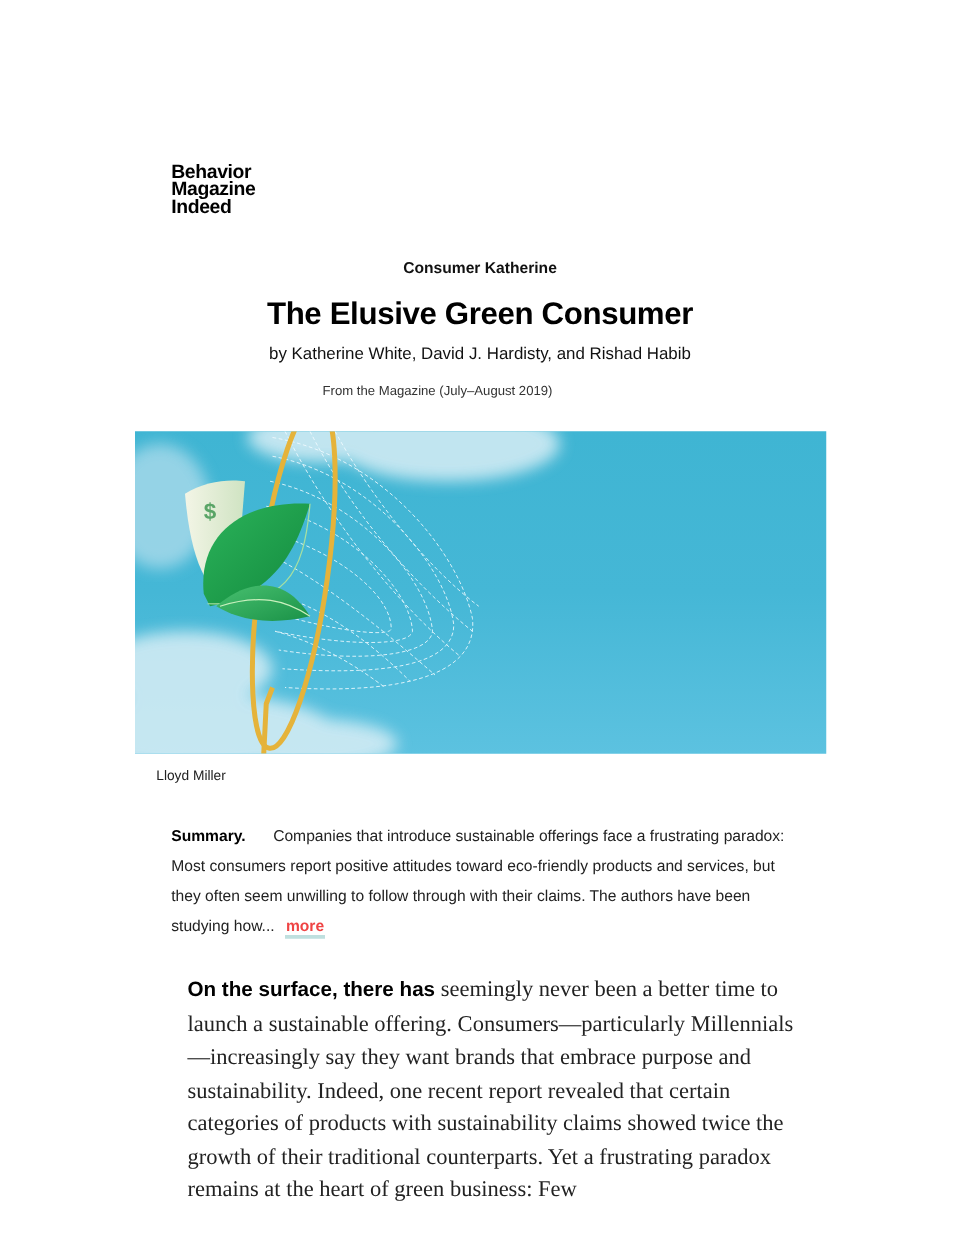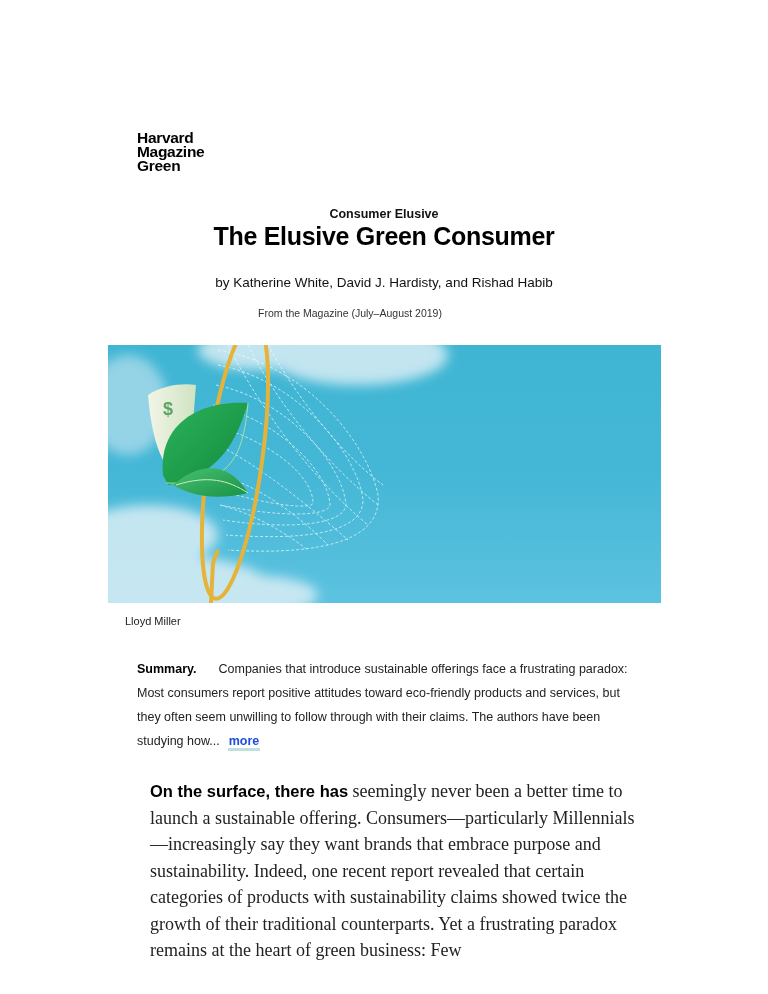--- a/index.html
+++ b/index.html
@@ -1,41 +1,41 @@
 <!DOCTYPE html>
 <html><head>
   <meta charset="utf-8">
   <style>
     html, body { margin: 0; padding: 0; background: #ffffff; }
     body { width: 768px; height: 994px; position: relative; overflow: hidden; color: #111; font-family: "Liberation Sans", sans-serif; }
     .logo { position: absolute; left: 137px; top: 131px; font-family: "Liberation Sans", sans-serif; font-weight: 900; font-size: 15.5px; line-height: 14px; letter-spacing: -0.3px; color: #000; }
     .logo div { display: block; }
     .topic { position: absolute; left: 0; width: 768px; top: 207px; text-align: center; font-weight: 700; font-size: 12.5px; color: #111; }
-    .title { position: absolute; left: 0; width: 768px; top: 222px; text-align: center; font-weight: 700; font-size: 25px; letter-spacing: -0.3px; color: #000; margin: 0; }
+    .title { position: absolute; left: 0; width: 768px; top: 237px; text-align: center; font-weight: 700; font-size: 25px; letter-spacing: -0.3px; color: #000; margin: 0; }
     .byline { position: absolute; left: 0; width: 768px; top: 275px; text-align: center; font-size: 13.5px; color: #111; }
     .source { position: absolute; left: 0; width: 700px; top: 307px; text-align: center; font-size: 10.5px; color: #333; }
     .hero { position: absolute; left: 108px; top: 345px; width: 553px; height: 258px; overflow: hidden;
       background: linear-gradient(180deg, #3fb5d3 0%, #45b7d6 50%, #5cc2e0 100%); }
     .credit { position: absolute; left: 125px; top: 615px; font-size: 11px; color: #222; }
     .summary { position: absolute; left: 137px; top: 657px; width: 500px; font-size: 12.5px; line-height: 24px; color: #222; }
     .summary b { color: #000; font-weight: 700; margin-right: 22px; }
-    .more { font-weight: 700; color: #1d4ed8; text-decoration: none; border-bottom: 3px solid #bfe0df; padding: 0 1px 0 1px; margin-left: 8px; cursor: pointer; }
+    .more { font-weight: 700; color: #ef4444; text-decoration: none; border-bottom: 3px solid #bfe0df; padding: 0 1px 0 1px; margin-left: 8px; cursor: pointer; }
     .body-text { position: absolute; left: 150px; top: 778px; width: 495px; font-family: "Liberation Serif", serif; font-size: 18px; line-height: 26.5px; color: #222; }
     .body-text .lead { font-family: "Liberation Sans", sans-serif; font-weight: 700; color: #000; font-size: 16.5px; }
   </style>
 </head>
 <body>
 
 <div class="logo">
-  <div>Harvard</div>
+  <div>Behavior</div>
   <div>Magazine</div>
-  <div>Green</div>
+  <div>Indeed</div>
 </div>
 
-<div class="topic">Consumer Elusive</div>
+<div class="topic">Consumer Katherine</div>
 
 <h1 class="title">The Elusive Green Consumer</h1>
 
 <div class="byline">by Katherine White, David J. Hardisty, and Rishad Habib</div>
 
 <div class="source">From the Magazine (July–August 2019)</div>
 
 <div class="hero">
   <svg width="553" height="258" viewBox="0 0 553 258">
     <defs>

